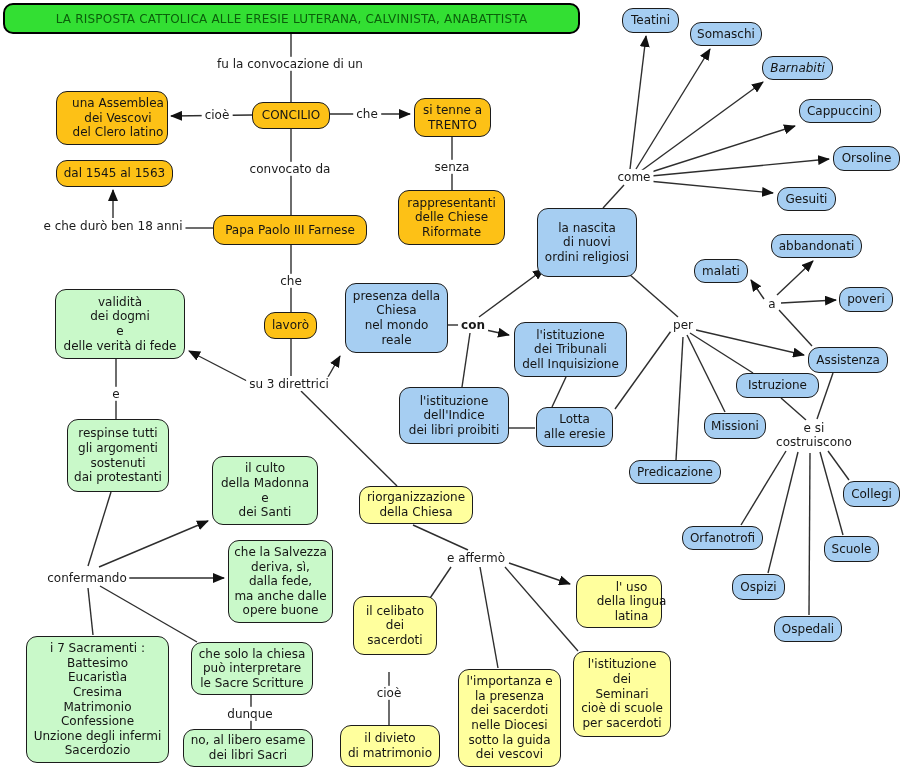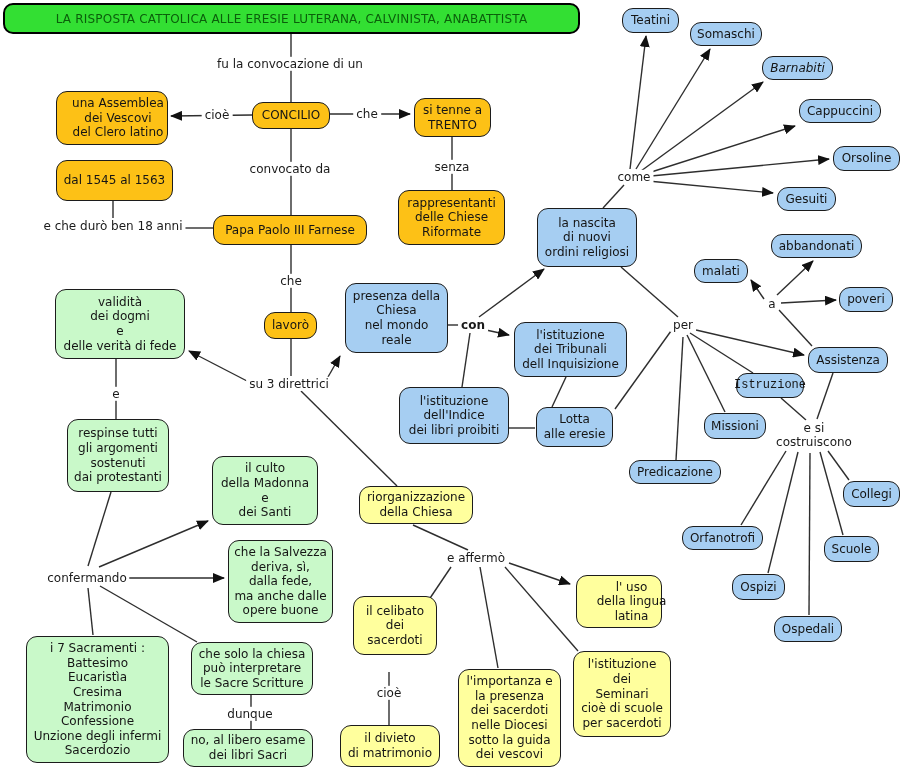--- a/index.html
+++ b/index.html
@@ -103,52 +103,52 @@
 
   <div id="map-title" class="title-node" style="background: rgb(51, 223, 51); color: rgb(11, 94, 11);">LA RISPOSTA CATTOLICA ALLE ERESIE LUTERANA, CALVINISTA, ANABATTISTA</div>
 
   <div id="nodes-layer">
       <div class="node orange" style="left: 56px; top: 91px; width: 112px; height: 54px; padding-left: 14px;">una Assemblea
 dei Vescovi
 del Clero latino</div>
       <div class="node orange" style="left: 252px; top: 102px; width: 78px; height: 27px;">CONCILIO</div>
       <div class="node orange" style="left: 414px; top: 98px; width: 77px; height: 39px;">si tenne a
 TRENTO</div>
-      <div class="node orange" style="left: 56px; top: 160px; width: 117px; height: 41px;">dal 1545 al 1563</div>
+      <div class="node orange" style="left: 56px; top: 160px; width: 117px; height: 27px;">dal 1545 al 1563</div>
       <div class="node orange" style="left: 398px; top: 190px; width: 107px; height: 55px;">rappresentanti
 delle Chiese
 Riformate</div>
       <div class="node orange" style="left: 213px; top: 215px; width: 154px; height: 30px;">Papa Paolo III Farnese</div>
       <div class="node orange" style="left: 264px; top: 312px; width: 53px; height: 27px;">lavorò</div>
       <div class="node blue" style="left: 622px; top: 8px; width: 57px; height: 25px;">Teatini</div>
       <div class="node blue" style="left: 690px; top: 22px; width: 72px; height: 24px;">Somaschi</div>
       <div class="node blue" style="left: 762px; top: 56px; width: 71px; height: 24px; font-style: italic;">Barnabiti</div>
       <div class="node blue" style="left: 799px; top: 99px; width: 82px; height: 24px;">Cappuccini</div>
       <div class="node blue" style="left: 833px; top: 146px; width: 67px; height: 25px;">Orsoline</div>
       <div class="node blue" style="left: 777px; top: 187px; width: 59px; height: 24px;">Gesuiti</div>
-      <div class="node blue" style="left: 537px; top: 208px; width: 100px; height: 59px;">la nascita
+      <div class="node blue" style="left: 537px; top: 208px; width: 100px; height: 69px;">la nascita
 di nuovi
 ordini religiosi</div>
       <div class="node blue" style="left: 694px; top: 259px; width: 54px; height: 24px;">malati</div>
       <div class="node blue" style="left: 771px; top: 234px; width: 91px; height: 24px;">abbandonati</div>
       <div class="node blue" style="left: 839px; top: 287px; width: 54px; height: 25px;">poveri</div>
       <div class="node blue" style="left: 345px; top: 283px; width: 103px; height: 70px;">presenza della
 Chiesa
 nel mondo
 reale</div>
       <div class="node blue" style="left: 514px; top: 322px; width: 113px; height: 55px;">l'istituzione
 dei Tribunali
 dell Inquisizione</div>
       <div class="node blue" style="left: 399px; top: 387px; width: 110px; height: 57px;">l'istituzione
 dell'Indice
 dei libri proibiti</div>
       <div class="node blue" style="left: 536px; top: 407px; width: 77px; height: 40px;">Lotta
 alle eresie</div>
       <div class="node blue" style="left: 808px; top: 347px; width: 80px; height: 26px;">Assistenza</div>
-      <div class="node blue" style="left: 736px; top: 373px; width: 68px; height: 25px; font-family: Liberation Mono, monospace;">Istruzione</div>
+      <div class="node blue" style="left: 736px; top: 373px; width: 83px; height: 25px;">Istruzione</div>
       <div class="node blue" style="left: 704px; top: 413px; width: 62px; height: 26px;">Missioni</div>
       <div class="node blue" style="left: 629px; top: 460px; width: 92px; height: 24px;">Predicazione</div>
       <div class="node blue" style="left: 843px; top: 481px; width: 57px; height: 26px;">Collegi</div>
       <div class="node blue" style="left: 682px; top: 526px; width: 81px; height: 24px;">Orfanotrofi</div>
       <div class="node blue" style="left: 824px; top: 536px; width: 55px; height: 26px;">Scuole</div>
       <div class="node blue" style="left: 732px; top: 574px; width: 53px; height: 26px;">Ospizi</div>
       <div class="node blue" style="left: 774px; top: 616px; width: 68px; height: 26px;">Ospedali</div>
       <div class="node green" style="left: 55px; top: 289px; width: 130px; height: 70px;">validità
 dei dogmi
 e

